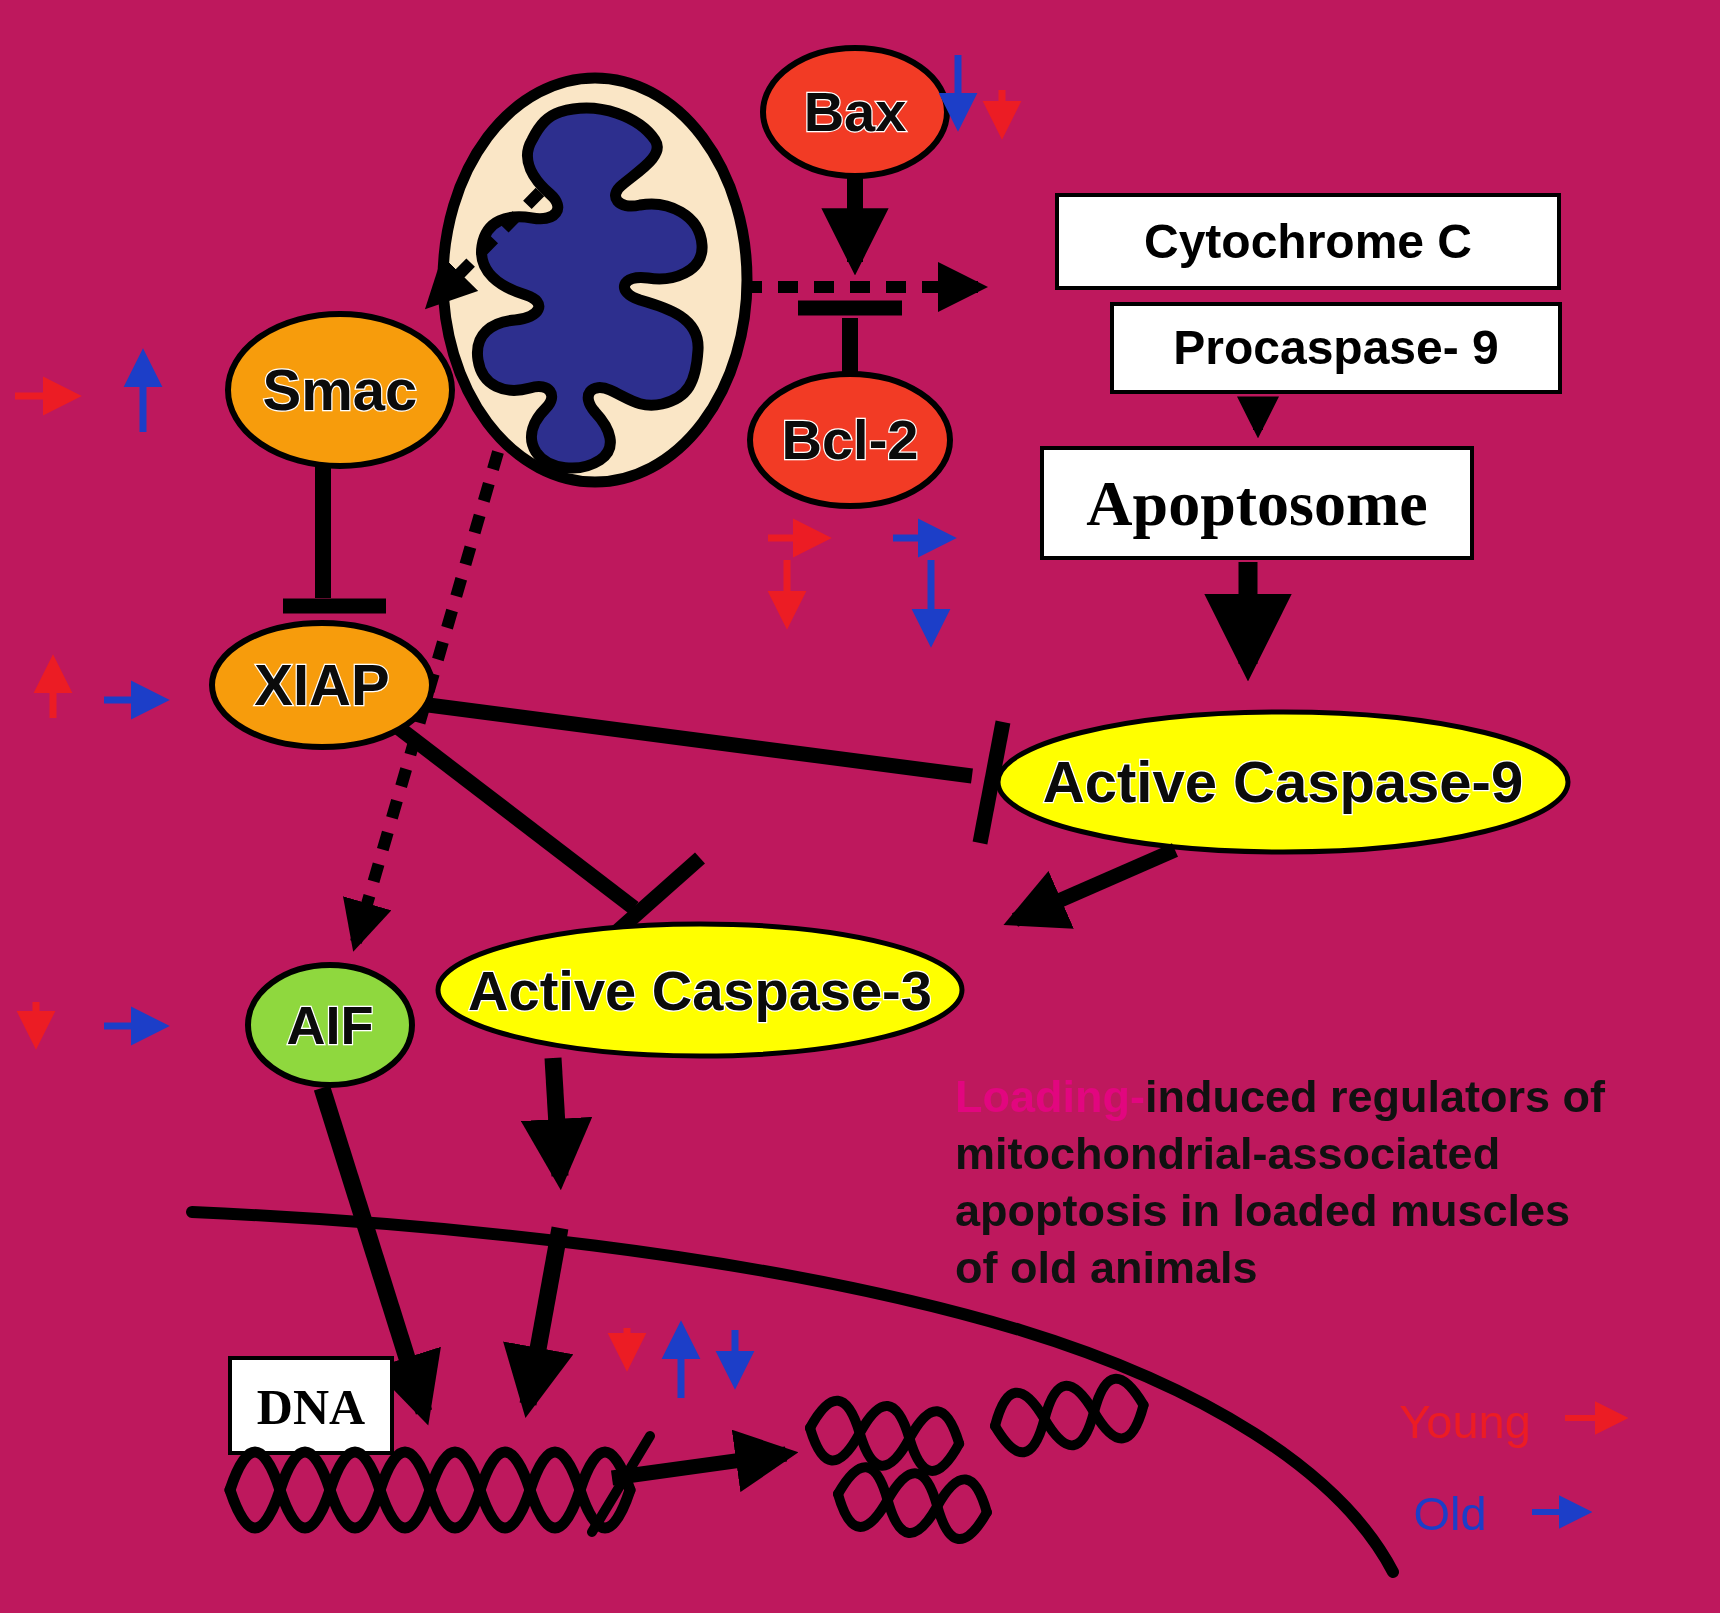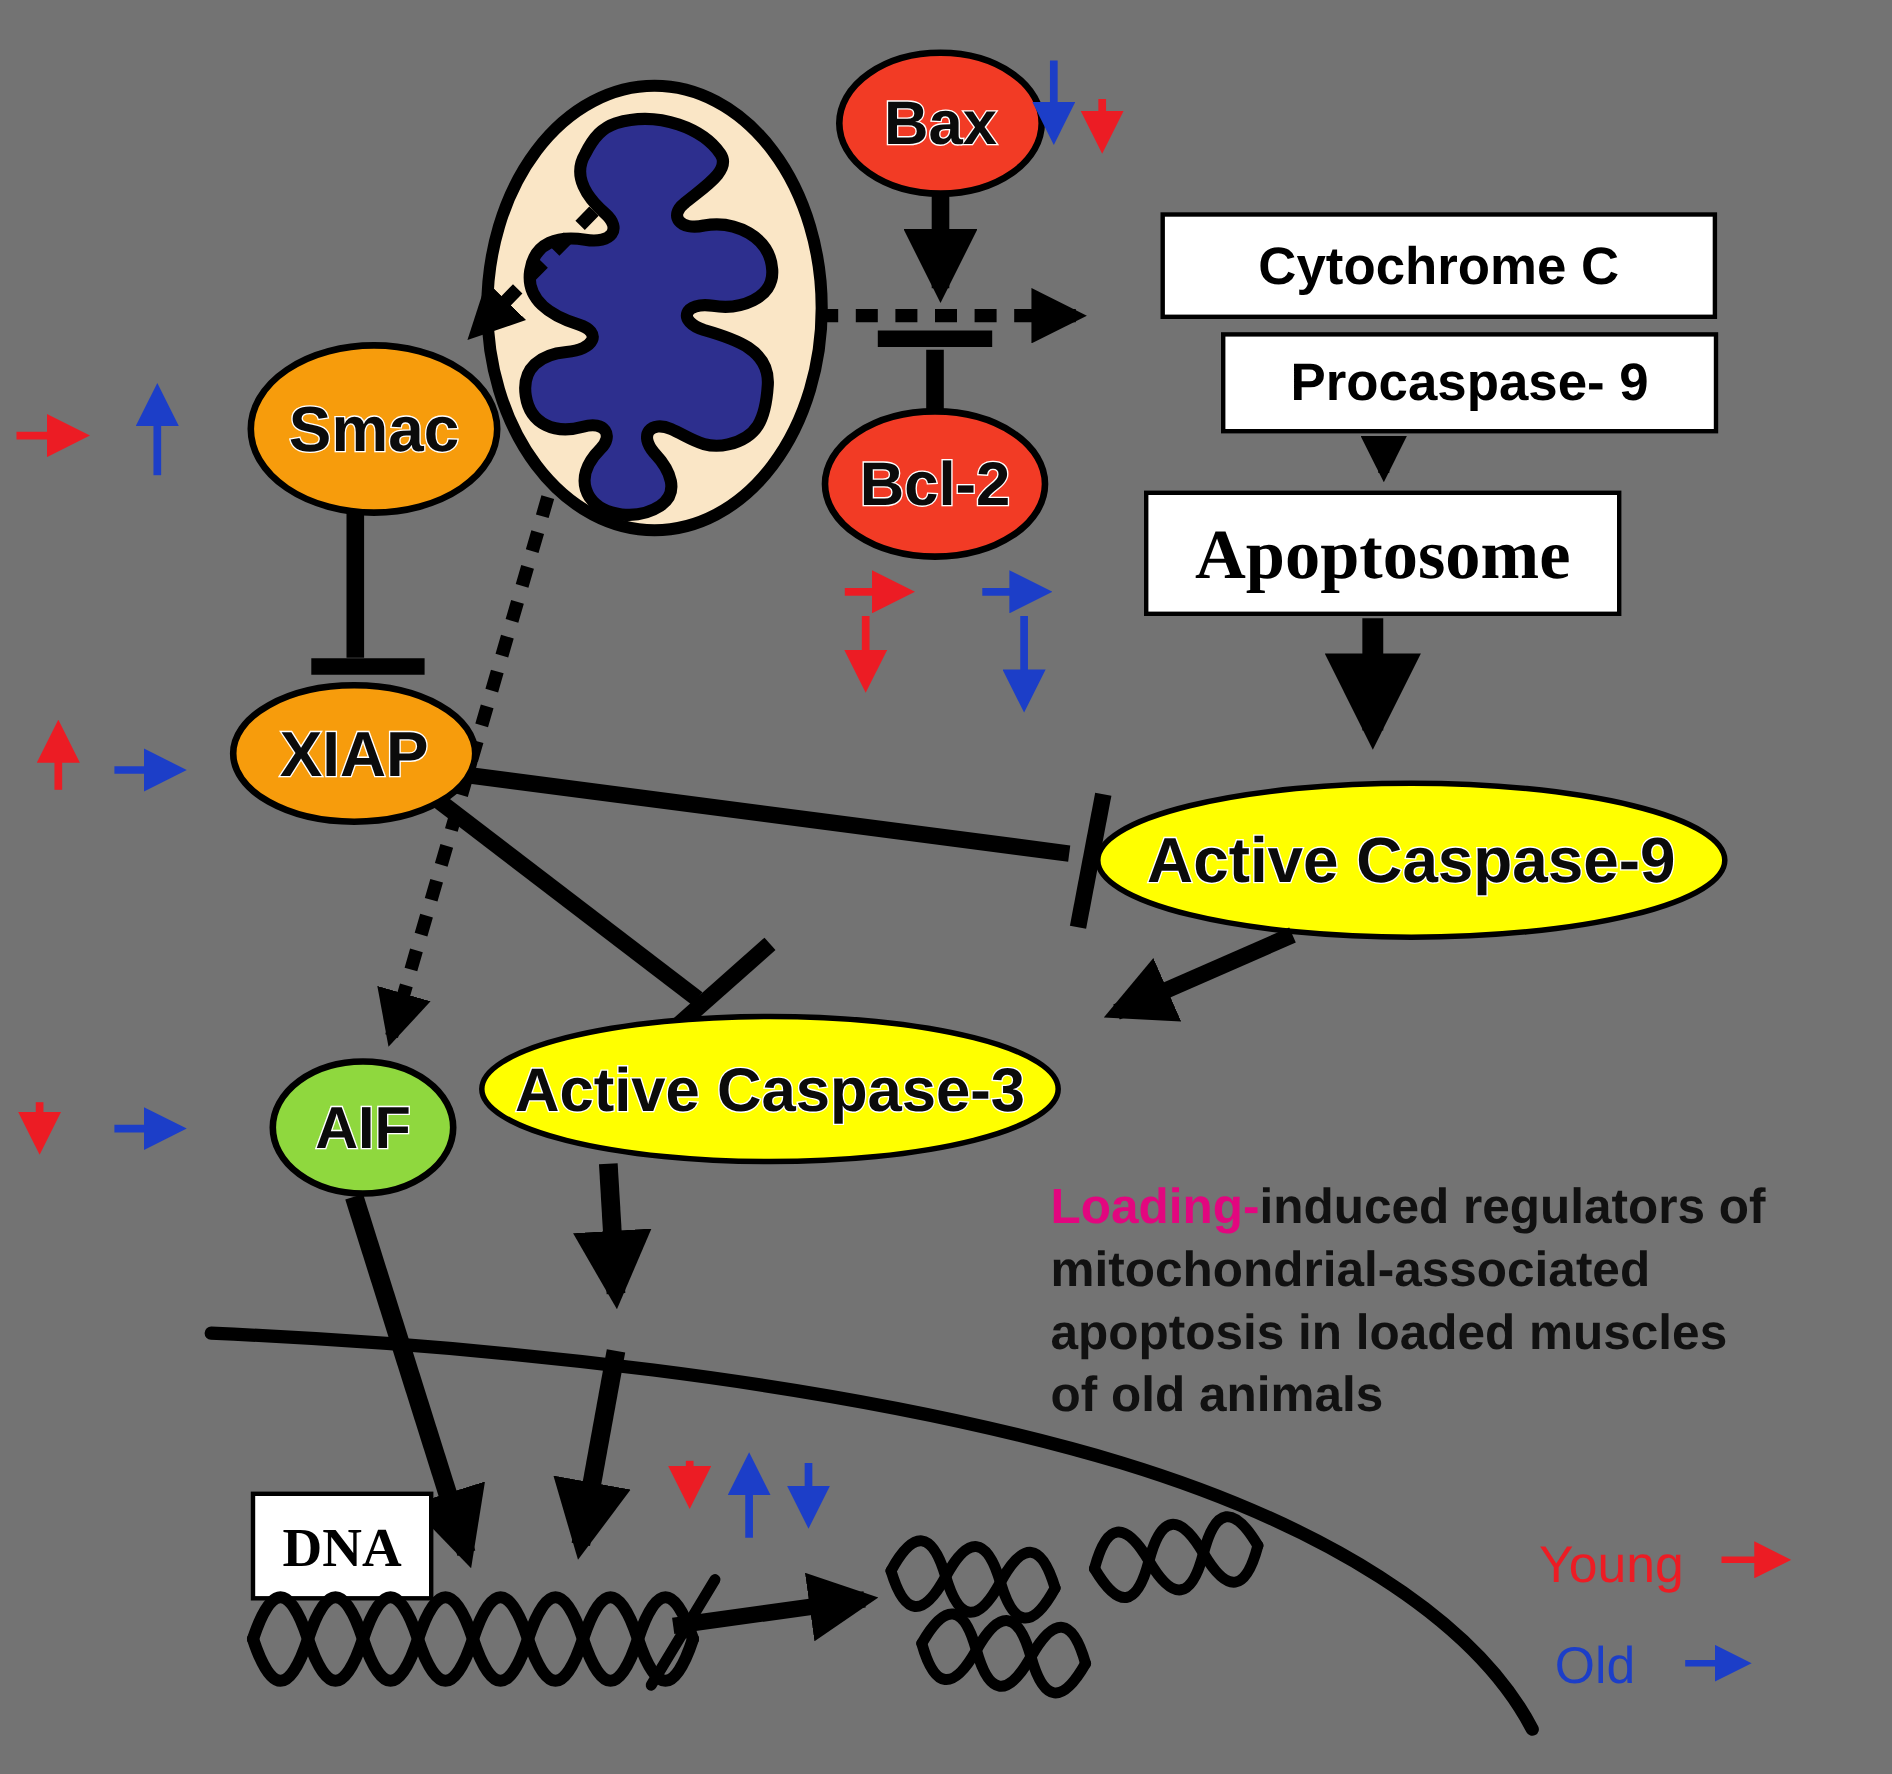--- a/index.html
+++ b/index.html
@@ -1,16 +1,16 @@
 <!DOCTYPE html>
 <html><head>
 <meta charset="utf-8">
 <style>
   html,body{margin:0;padding:0;background:#ffffff;}
-  .stage{position:relative;width:1720px;height:1613px;background:#737373;overflow:hidden;
+  .stage{position:relative;width:1720px;height:1613px;background:#be185d;overflow:hidden;
          font-family:"Liberation Sans",sans-serif;}
   svg{display:block}
   .nlabel{font-family:"Liberation Sans",sans-serif;font-weight:bold;fill:#0b0b0b;
           stroke:#ffffff;stroke-width:2.4px;paint-order:stroke;text-anchor:middle;}
   .blabel{font-family:"Liberation Sans",sans-serif;font-weight:bold;fill:#000;text-anchor:middle;}
   .slabel{font-family:"Liberation Serif","DejaVu Serif",serif;font-weight:bold;fill:#000;text-anchor:middle;}
   .ann{font-family:"Liberation Sans",sans-serif;font-weight:bold;font-size:45px;fill:#111;}
   .legend{font-family:"Liberation Sans",sans-serif;font-size:47px;text-anchor:middle;}
 </style>
 </head>

